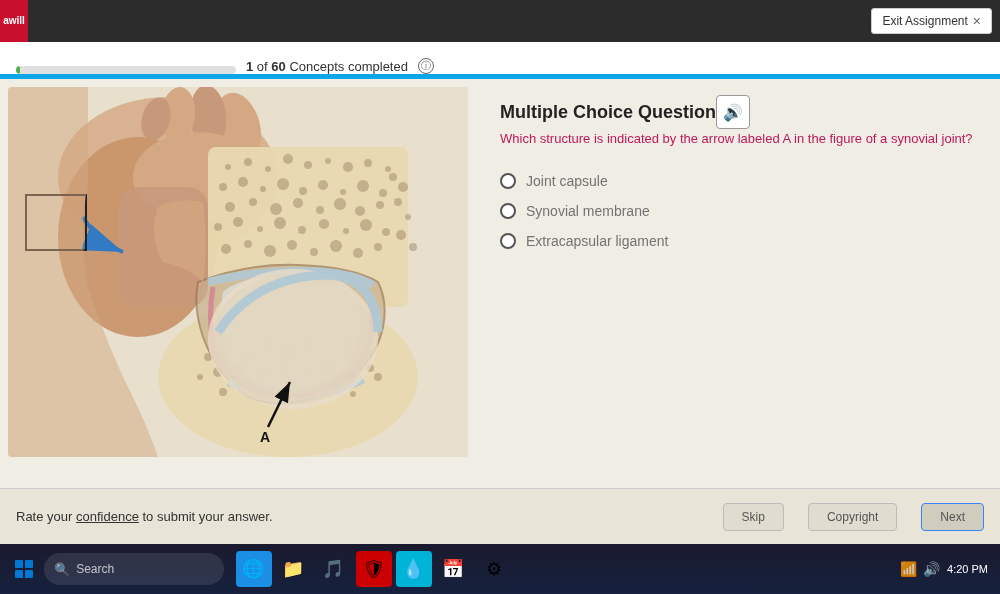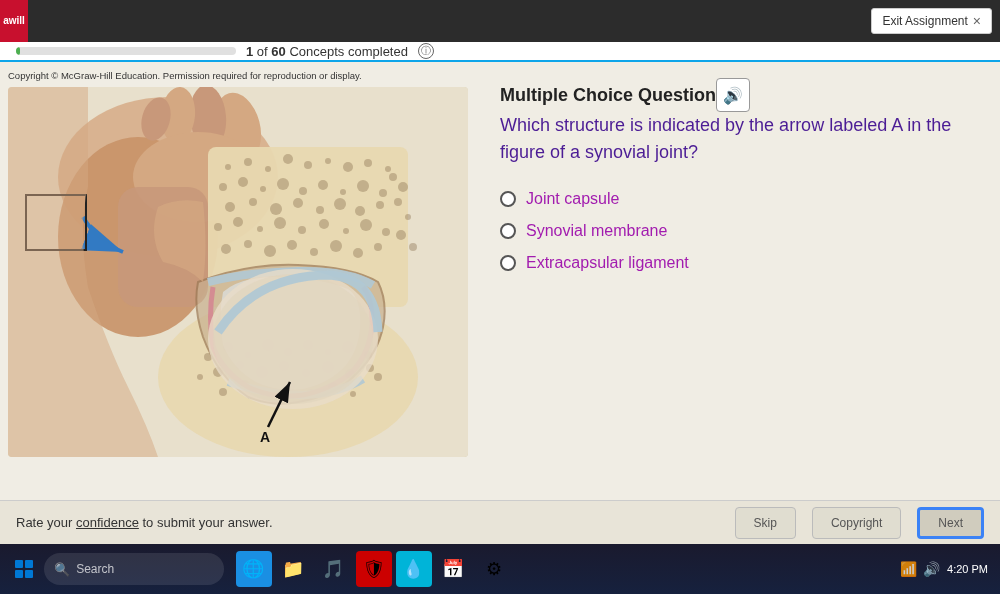--- a/index.html
+++ b/index.html
@@ -51,26 +51,26 @@
       color: #333;
     }
     .exit-btn .x-icon {
       font-size: 14px;
       color: #666;
     }
 
     
     .progress-bar-area {
       background: #fff;
-      height: 20px;
-      display: flex;
-      align-items: center;
+      height: 37px;
+      display: flex;
+      align-items: flex-end;
       padding: 0 16px;
       gap: 10px;
-      border-bottom: 2px solid #0ea5e9;
+      border-bottom: 5px solid #0ea5e9;
     }
     .progress-track {
       width: 220px;
       height: 8px;
       background: #e0e0e0;
       border-radius: 4px;
       overflow: hidden;
     }
     .progress-fill {
       height: 100%;
@@ -152,22 +152,22 @@
       border-radius: 4px;
       display: flex;
       align-items: center;
       justify-content: center;
       cursor: pointer;
       background: white;
       font-size: 16px;
       color: #555;
     }
     .question-text {
-      font-size: 18px;
-      color: #4c1d95;
+      font-size: 13px;
+      color: #be185d;
       line-height: 1.5;
       margin-bottom: 24px;
     }
 
     
     .options-list {
       list-style: none;
       display: flex;
       flex-direction: column;
       gap: 14px;
@@ -180,63 +180,63 @@
     }
     .radio-circle {
       width: 16px;
       height: 16px;
       border-radius: 50%;
       border: 2px solid #555;
       flex-shrink: 0;
       background: white;
     }
     .option-label {
-      font-size: 16px;
-      color: #a21caf;
+      font-size: 14px;
+      color: #737373;
     }
 
     
     .bottom-bar {
       position: absolute;
       bottom: 50px;
       left: 0;
       right: 0;
-      height: 44px;
+      height: 56px;
       background: #e8e4d8;
       display: flex;
       align-items: center;
       justify-content: space-between;
       padding: 0 16px;
       border-top: 1px solid #ccc;
     }
     .confidence-text {
       font-size: 13px;
       color: #333;
     }
     .confidence-text em {
       text-decoration: underline;
       font-style: normal;
     }
     .action-btns {
       display: flex;
-      gap: 16px;
+      gap: 24px;
     }
     .btn-action {
       padding: 6px 18px;
       border-radius: 4px;
       border: 1px solid #bbb;
       font-size: 12px;
       cursor: pointer;
       background: #e0ddd0;
       color: #555;
     }
     .btn-submit {
       padding: 6px 18px;
       border-radius: 4px;
-      border: 3px solid #3b82f6;
+      border: 1px solid #3b82f6;
       font-size: 12px;
       cursor: pointer;
       background: #d0ccbe;
       color: #555;
     }
 
     
     .reading-btn {
       position: absolute;
       bottom: 56px;
@@ -363,21 +363,20 @@
     <span> of </span>
     <strong>60</strong>
     <span>Concepts completed</span>
   </span>
   <div class="info-icon">ⓘ</div>
 </div>
 
 <div class="main-content">
 
   <div class="left-panel">
-    <div class="copyright-text">Copyright © McGraw-Hill Education. Permission required for reproduction or display.</div>
 
     <div class="anatomy-image">
       <svg class="anatomy-svg" viewBox="0 0 460 370" xmlns="http://www.w3.org/2000/svg">
 
         <rect width="460" height="370" fill="#e8e0cc"></rect>
 
         <ellipse cx="160" cy="90" rx="110" ry="80" fill="#d4a882" opacity="0.8"></ellipse>
         <ellipse cx="130" cy="150" rx="80" ry="100" fill="#c89268" opacity="0.9"></ellipse>
 
         <ellipse cx="230" cy="40" rx="22" ry="35" fill="#d4a882" transform="rotate(-15, 230, 40)"></ellipse>

